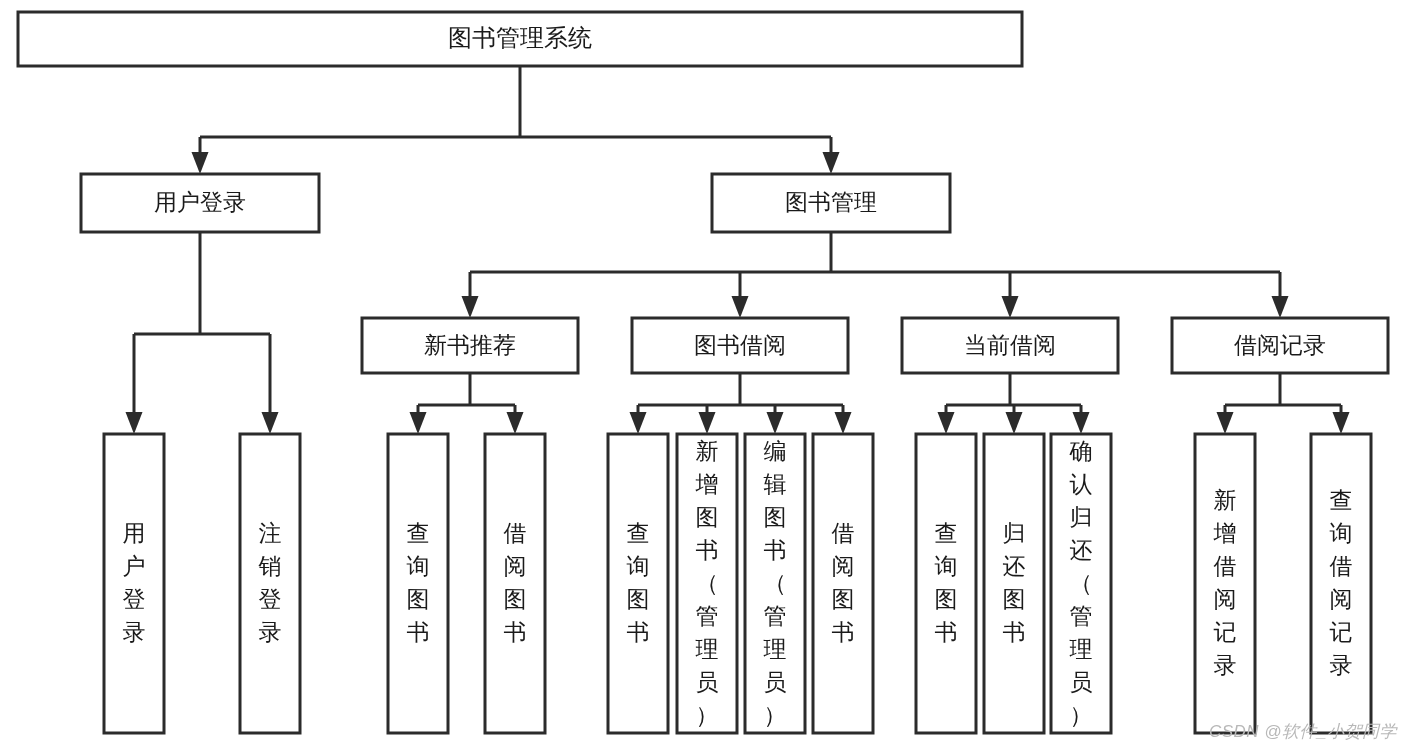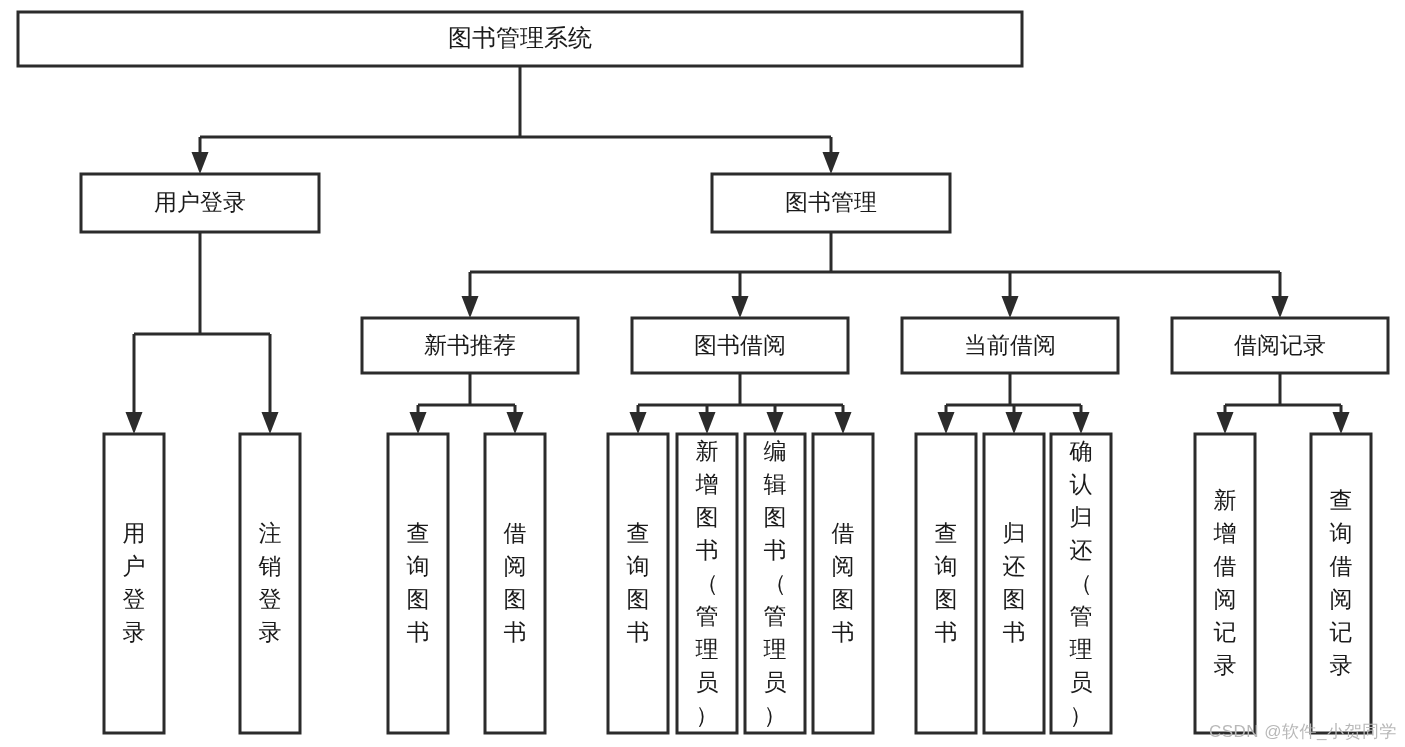--- a/index.html
+++ b/index.html
@@ -52,20 +52,21 @@
   .watermark {
     position: absolute;
     right: 8px;
     bottom: 4px;
     font-family: "Liberation Sans", "DejaVu Sans", sans-serif;
     font-size: 17px;
     color: #b8b8b8;
     white-space: nowrap;
     letter-spacing: 0.5px;
     pointer-events: none;
+    font-style: italic;
   }
 </style>
 </head>
 <body>
 
 <svg id="diagram" viewBox="0 0 1405 747" xmlns="http://www.w3.org/2000/svg">
   <g id="connectors-layer">
       <g>
         <line x1="520" y1="66" x2="520" y2="137" class="connector"></line>
         <line x1="200" y1="137" x2="831" y2="137" class="connector"></line>

